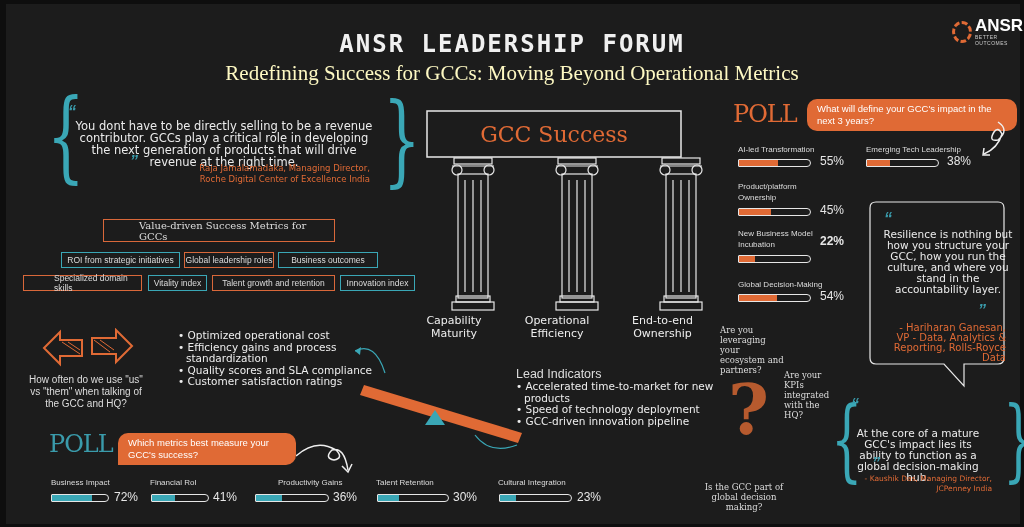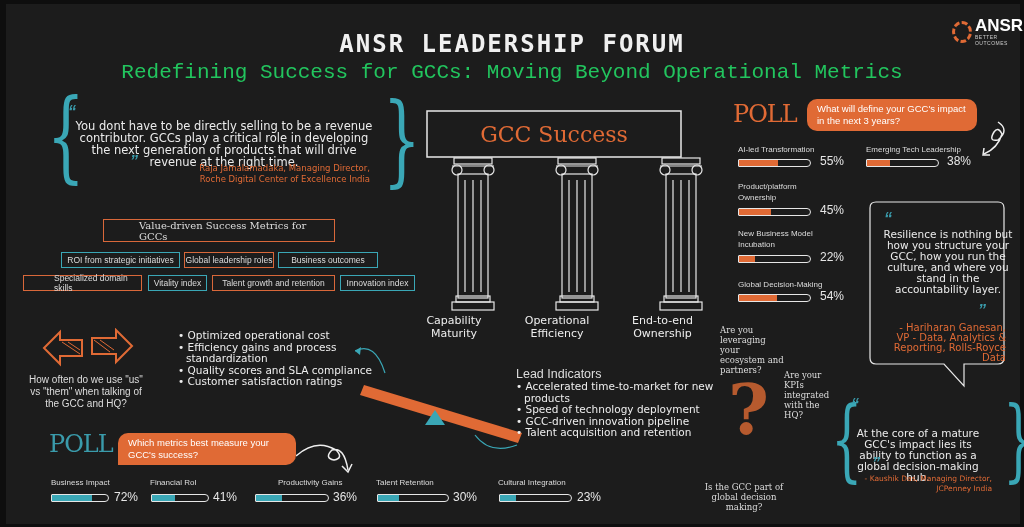--- a/index.html
+++ b/index.html
@@ -2,21 +2,21 @@
 <html><head>
 <meta charset="utf-8">
 <style>
   * { box-sizing: border-box; margin: 0; padding: 0; }
   body { width: 1024px; height: 527px; background: #0e0e0e; overflow: hidden; font-family: "Liberation Sans", sans-serif; color: #e8e8e8; }
   .board { position: absolute; left: 6px; top: 4px; width: 1014px; height: 520px; background: #1c1c1c; }
   .abs { position: absolute; }
   .hand { font-family: "DejaVu Sans", sans-serif; }
   .serif { font-family: "DejaVu Serif", serif; }
   .title { left: 0; width: 1024px; top: 30px; text-align: center; font-family: "DejaVu Sans Mono", monospace; font-weight: bold; font-size: 24px; letter-spacing: 2px; color: #f0f0f0; }
-  .subtitle { left: 0; width: 1024px; top: 61px; text-align: center; font-family: Liberation Mono, monospace; font-size: 21px; color: #22c55e; }
+  .subtitle { left: 0; width: 1024px; top: 61px; text-align: center; font-family: Liberation Serif, serif; font-size: 21px; color: #fef9c3; }
   .logo { left: 952px; top: 17px; display: flex; align-items: center; gap: 3px; }
   .logo .sun { width: 22px; height: 22px; border-radius: 50%; border: 3px dashed #e06a35; position: relative; }
   .logo .sun::after { content: ""; position: absolute; left: 3px; top: 3px; width: 10px; height: 10px; background: #1c1c1c; border-radius: 50%; }
   .logo .txt { display: flex; flex-direction: column; }
   .logo .name { font-weight: bold; font-size: 17px; color: #fff; line-height: 17px; }
   .logo .tag { font-size: 5px; color: #ccc; letter-spacing: 0.5px; }
   .brace { color: #3aa7b6; font-family: "DejaVu Serif", serif; line-height: 1; }
   .quote-mark { color: #3a9bab; font-weight: bold; font-style: italic; font-size: 16px; }
   .qtext { font-size: 11.5px; line-height: 12px; color: #ececec; text-align: center; }
   .qattr { font-size: 8.5px; color: #e06a35; text-align: right; line-height: 11px; }
@@ -146,21 +146,20 @@
   <polygon points="80,65 70,80 90,80" fill="#3aa7b6"></polygon>
   <path d="M120 90 Q135 110 162 100" fill="none" stroke="#3aa7b6" stroke-width="1.2"></path>
 </svg>
 
 <div class="abs" style="left:516px;top:367px;width:200px;">
   <div class="ind-title">Lead Indicators</div>
   <ul class="ind-list hand">
     <li>Accelerated time-to-market for new products</li>
     <li>Speed of technology deployment</li>
     <li>GCC-driven innovation pipeline</li>
-    <li>Talent acquisition and retention</li>
   </ul>
 </div>
 
 <div class="abs poll-word" style="left:49px;top:430px;color:#3a9bab;">POLL</div>
 <div class="bubble" style="left:118px;top:433px;width:178px;">Which metrics best measure your GCC's success?</div>
 <svg class="abs" style="left:296px;top:442px;" width="60" height="35">
   <path d="M0 14 Q20 -4 40 8 Q48 16 38 18 Q28 16 36 8 Q48 4 52 28" fill="none" stroke="#eee" stroke-width="1.5"></path>
   <path d="M46 24 L52 30 L56 22" fill="none" stroke="#eee" stroke-width="1.5"></path>
 </svg>
 
@@ -188,21 +187,21 @@
   </div>
 <div class="ppct" style="left:453px;top:490px;">30%</div>
 
 <div class="plabel" style="left:498px;top:478px;">Cultural Integration</div>
 <div class="pill-bar" style="left:499px;top:494px;width:73px;">
     <div class="fill" style="width:23%;background:#3aa7b6;"></div>
   </div>
 <div class="ppct" style="left:577px;top:490px;">23%</div>
 
 <div class="abs poll-word" style="left:733px;top:100px;color:#e06a35;">POLL</div>
-<div class="bubble" style="left:807px;top:99px;width:170px;border-radius:10px 10px 10px 10px;">What will define your GCC's impact in the next 3 years?</div>
+<div class="bubble" style="left:807px;top:99px;width:210px;border-radius:10px 10px 10px 10px;">What will define your GCC's impact in the next 3 years?</div>
 <svg class="abs" style="left:980px;top:120px;" width="30" height="40">
   <path d="M18 2 Q30 10 18 20 Q8 22 14 12 Q18 6 22 14 Q18 28 4 34" fill="none" stroke="#eee" stroke-width="1.5"></path>
   <path d="M4 28 L3 35 L10 35" fill="none" stroke="#eee" stroke-width="1.5"></path>
 </svg>
 
 <div class="plabel" style="left:738px;top:145px;">AI-led Transformation</div>
 <div class="pill-bar" style="left:738px;top:159px;width:73px;">
     <div class="fill" style="width:55%;background:#e06a35;"></div>
   </div>
 <div class="ppct" style="left:820px;top:154px;">55%</div>
@@ -216,21 +215,21 @@
 <div class="plabel" style="left:738px;top:181px;width:70px;line-height:11px;">Product/platform Ownership</div>
 <div class="pill-bar" style="left:738px;top:208px;width:73px;">
     <div class="fill" style="width:45%;background:#e06a35;"></div>
   </div>
 <div class="ppct" style="left:820px;top:203px;">45%</div>
 
 <div class="plabel" style="left:738px;top:228px;width:80px;line-height:11px;">New Business Model Incubation</div>
 <div class="pill-bar" style="left:738px;top:255px;width:73px;">
     <div class="fill" style="width:22%;background:#e06a35;"></div>
   </div>
-<div class="ppct" style="left:820px;top:250px;">22%</div>
+<div class="ppct" style="left:820px;top:234px;font-weight:bold;">22%</div>
 
 <div class="plabel" style="left:738px;top:280px;">Global Decision-Making</div>
 <div class="pill-bar" style="left:738px;top:294px;width:73px;">
     <div class="fill" style="width:54%;background:#e06a35;"></div>
   </div>
 <div class="ppct" style="left:820px;top:289px;">54%</div>
 
 <svg class="abs" style="left:868px;top:200px;" width="150" height="190">
   <path d="M8 2 H130 Q136 2 136 8 V158 Q136 164 130 164 H96 L96 186 L76 164 H8 Q2 164 2 158 V8 Q2 2 8 2 Z" fill="none" stroke="#e8e8e8" stroke-width="1.2"></path>
 </svg>

